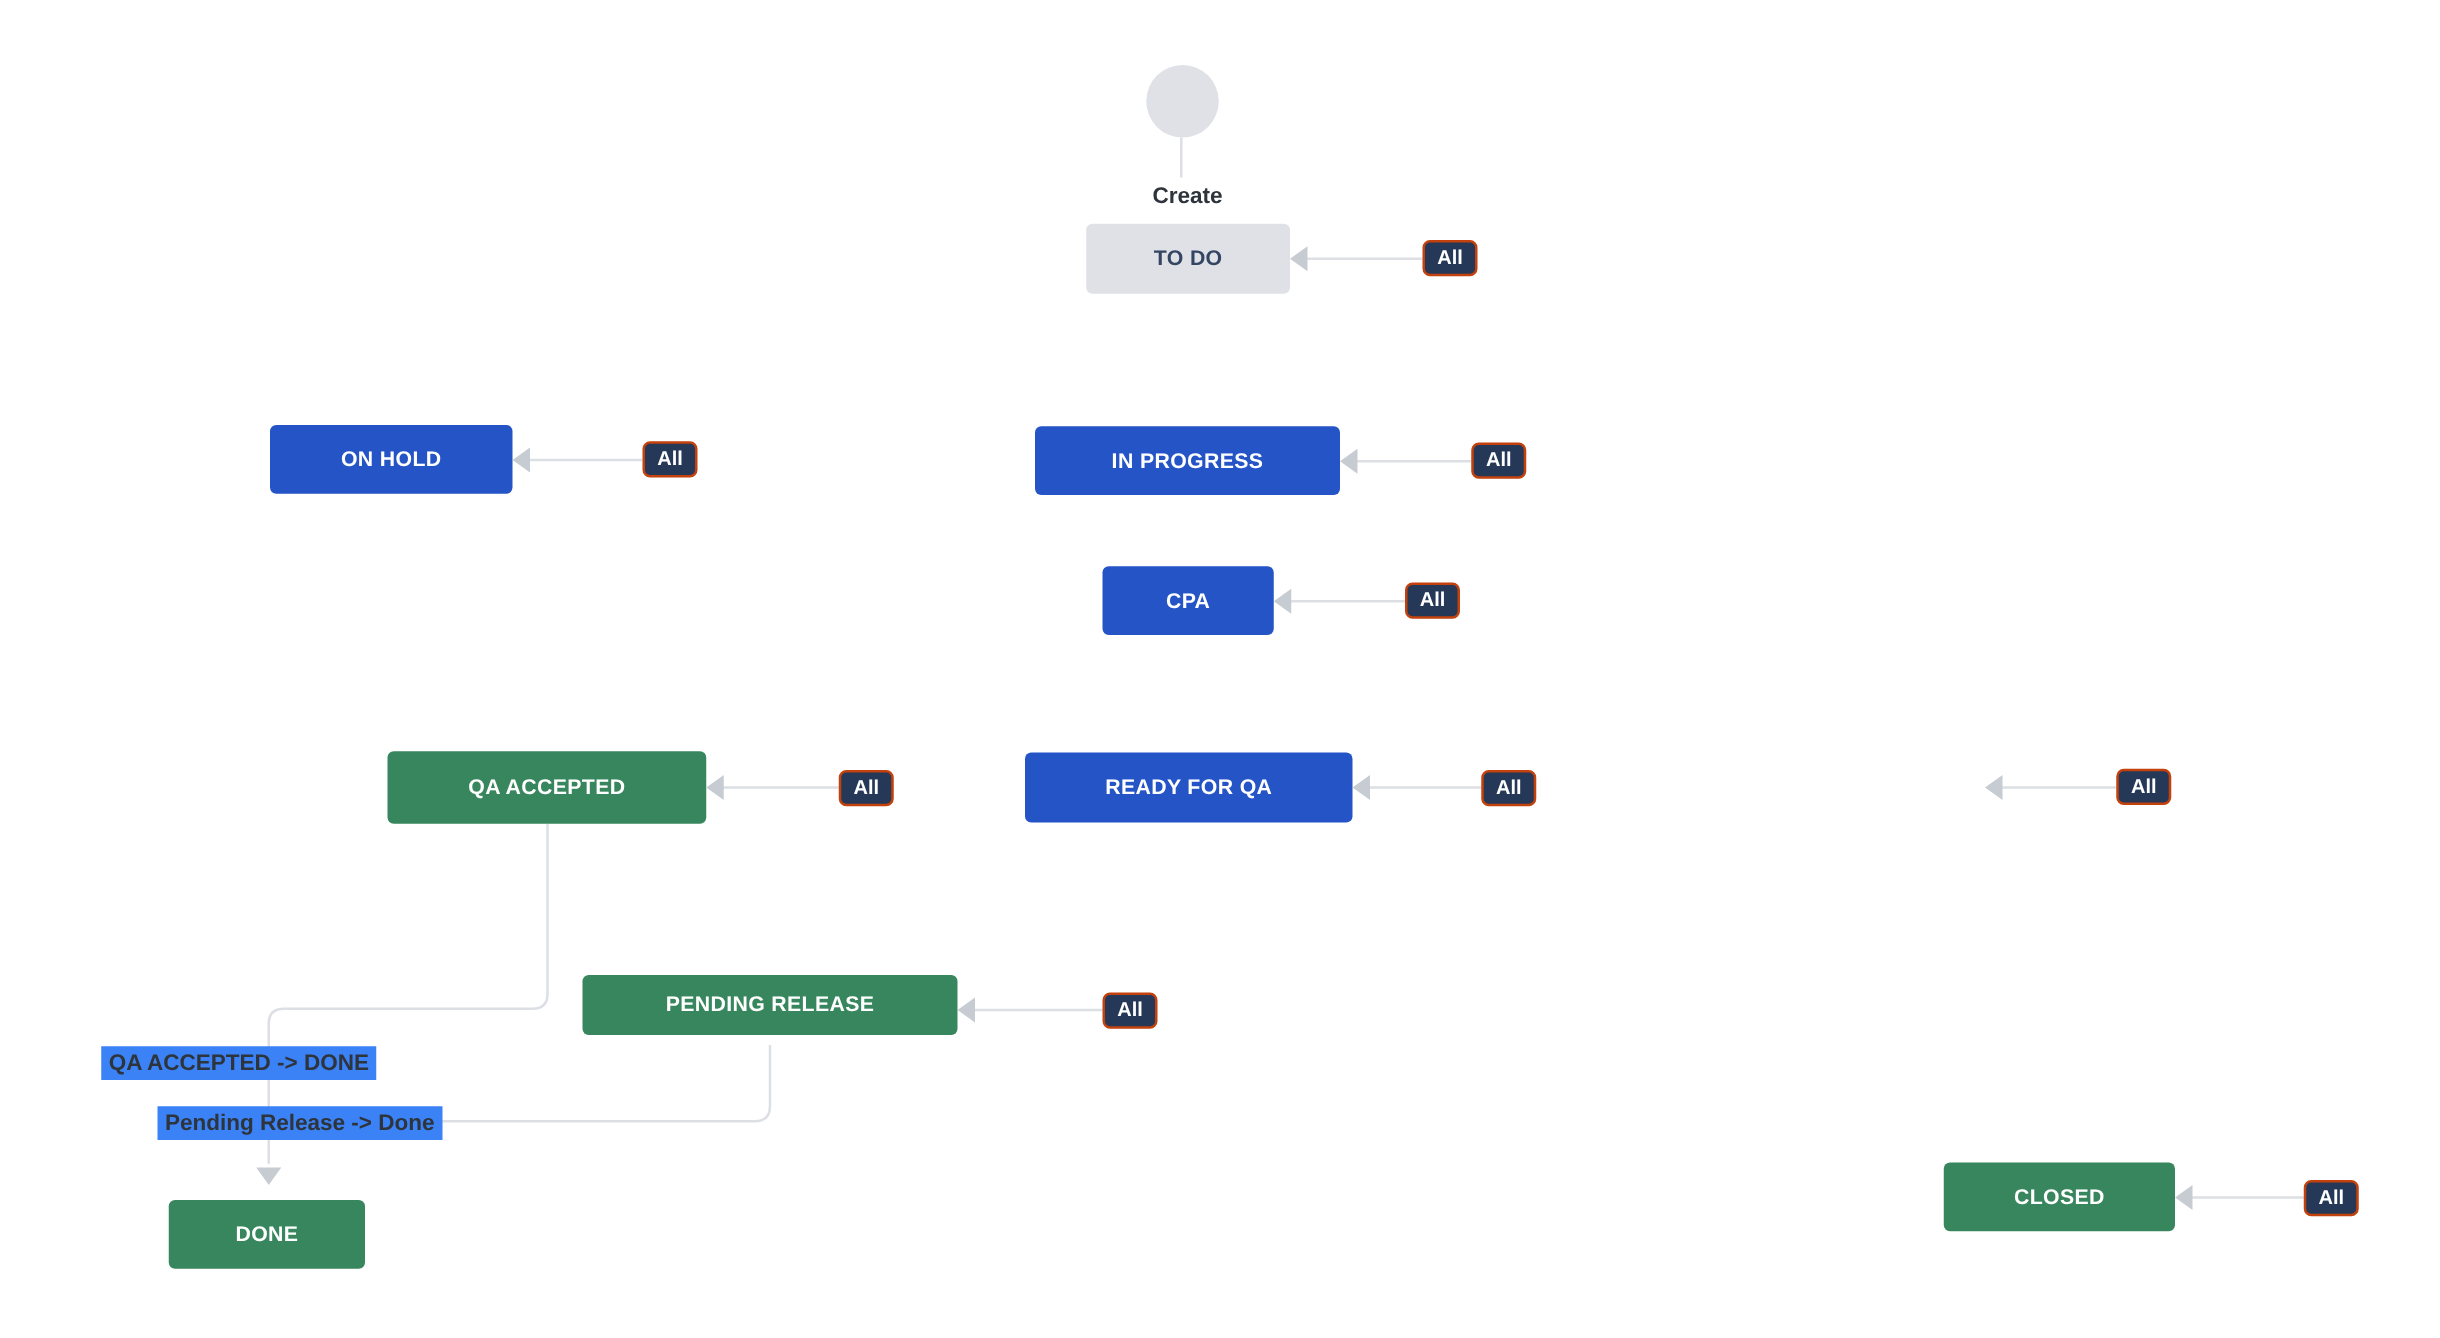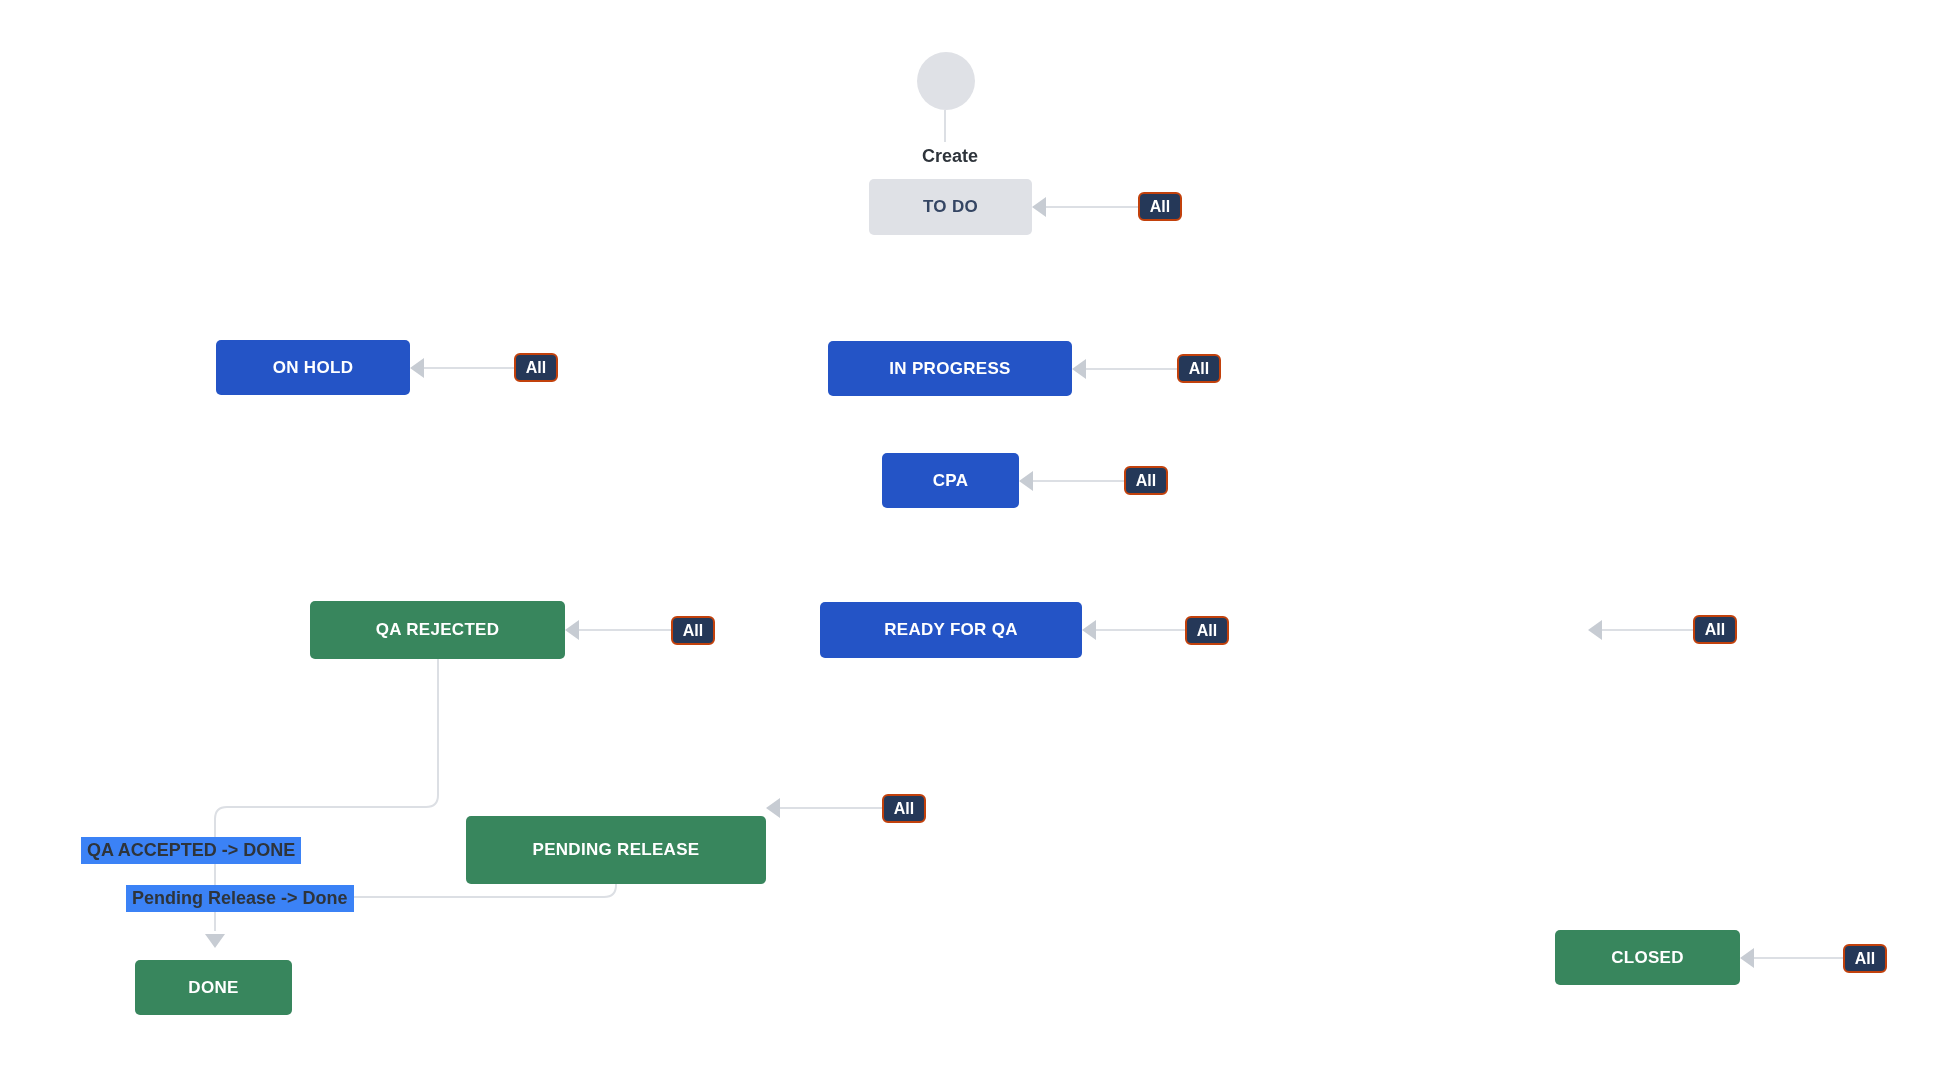--- a/index.html
+++ b/index.html
@@ -66,32 +66,32 @@
     <div class="arrow-left" style="left: 410px; top: 357.5px;"></div>
     <div class="all-badge" style="left: 514px; top: 353px;">All</div>
     <div class="node blue" style="left: 828px; top: 341px; width: 244px; height: 55px;">IN PROGRESS</div>
     <div class="hline" style="left: 1085px; top: 367.5px; width: 92px;"></div>
     <div class="arrow-left" style="left: 1072px; top: 358.5px;"></div>
     <div class="all-badge" style="left: 1177px; top: 354px;">All</div>
     <div class="node blue" style="left: 882px; top: 453px; width: 137px; height: 55px;">CPA</div>
     <div class="hline" style="left: 1032px; top: 479.5px; width: 92px;"></div>
     <div class="arrow-left" style="left: 1019px; top: 470.5px;"></div>
     <div class="all-badge" style="left: 1124px; top: 466px;">All</div>
-    <div class="node green" style="left: 310px; top: 601px; width: 255px; height: 58px;">QA REJECTED</div>
+    <div class="node green" style="left: 310px; top: 601px; width: 255px; height: 58px;">QA ACCEPTED</div>
     <div class="hline" style="left: 578px; top: 629px; width: 93px;"></div>
     <div class="arrow-left" style="left: 565px; top: 620px;"></div>
     <div class="all-badge" style="left: 671px; top: 616px;">All</div>
     <div class="node blue" style="left: 820px; top: 602px; width: 262px; height: 56px;">READY FOR QA</div>
     <div class="hline" style="left: 1095px; top: 629px; width: 90px;"></div>
     <div class="arrow-left" style="left: 1082px; top: 620px;"></div>
     <div class="all-badge" style="left: 1185px; top: 616px;">All</div>
     <div class="hline" style="left: 1601px; top: 628.5px; width: 92px;"></div>
     <div class="arrow-left" style="left: 1588px; top: 619.5px;"></div>
     <div class="all-badge" style="left: 1693px; top: 615px;">All</div>
-    <div class="node green" style="left: 466px; top: 780px; width: 300px; height: 68px; margin-top: 36px;">PENDING RELEASE</div>
+    <div class="node green" style="left: 466px; top: 780px; width: 300px; height: 48px;">PENDING RELEASE</div>
     <div class="hline" style="left: 779px; top: 807px; width: 103px;"></div>
     <div class="arrow-left" style="left: 766px; top: 798px;"></div>
     <div class="all-badge" style="left: 882px; top: 794px;">All</div>
     <div class="node green" style="left: 135px; top: 960px; width: 157px; height: 55px;">DONE</div>
     <div class="node green" style="left: 1555px; top: 930px; width: 185px; height: 55px;">CLOSED</div>
     <div class="hline" style="left: 1753px; top: 956.5px; width: 90px;"></div>
     <div class="arrow-left" style="left: 1740px; top: 947.5px;"></div>
     <div class="all-badge" style="left: 1843px; top: 944px;">All</div>
   </div>
 

